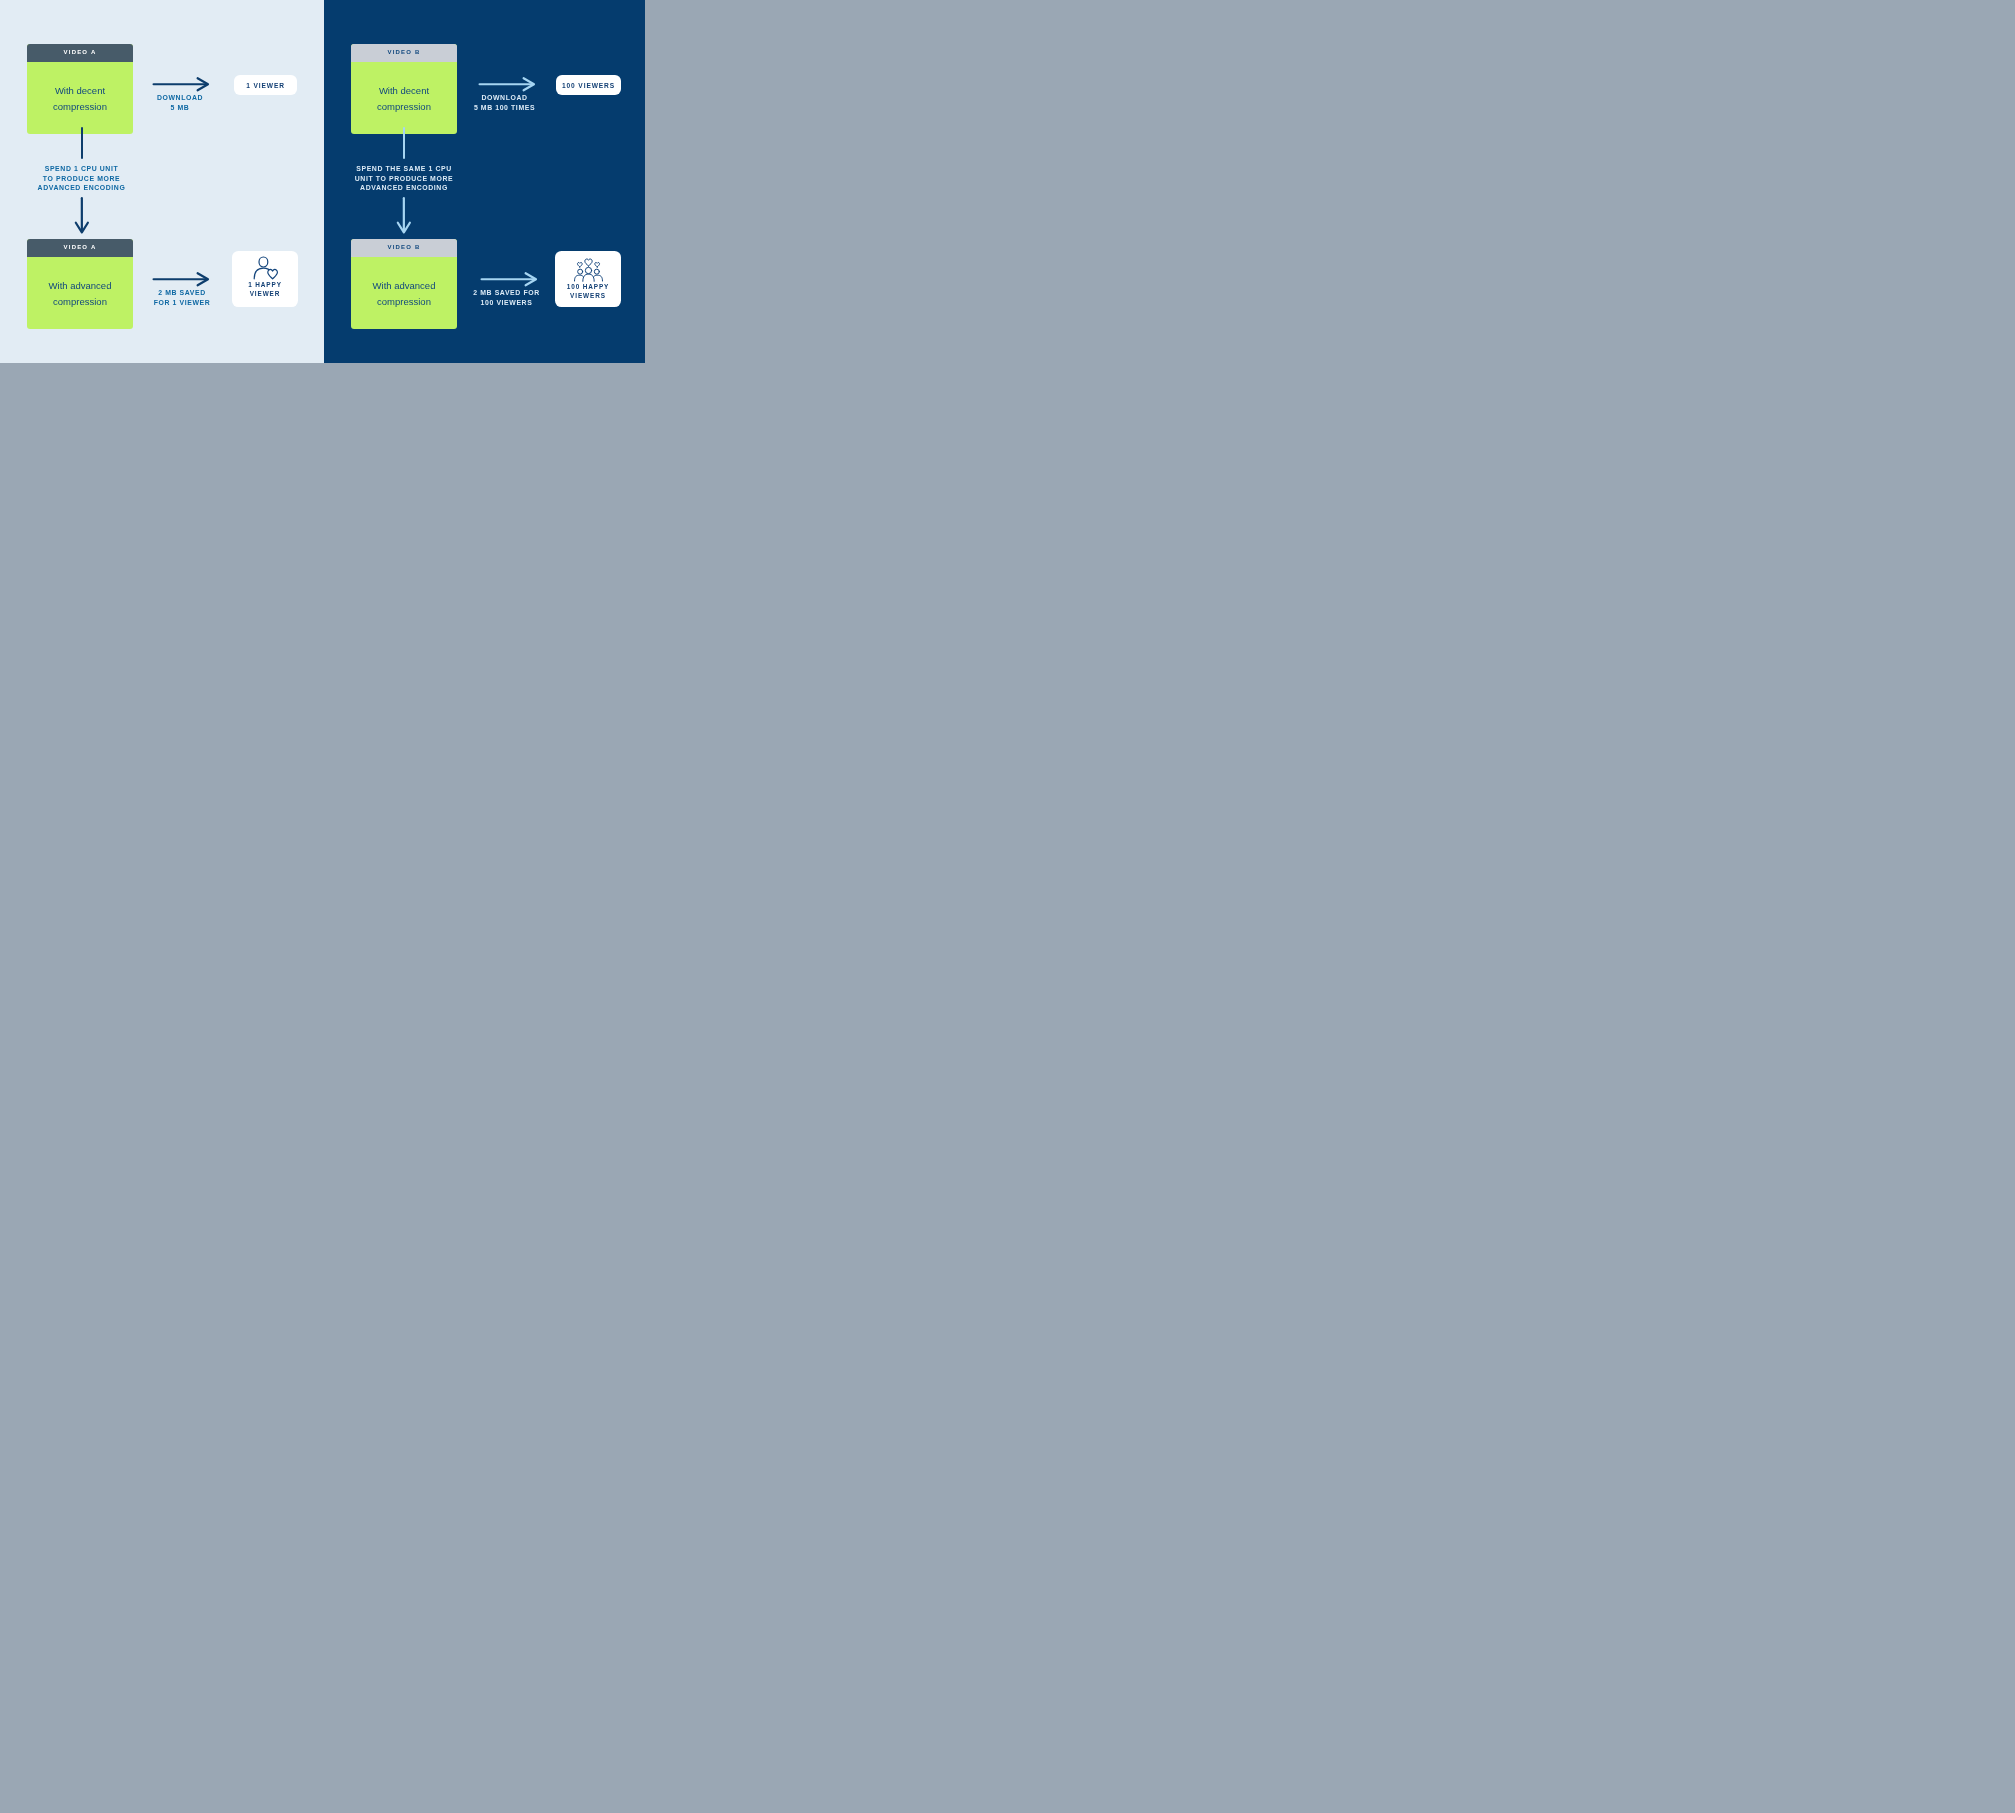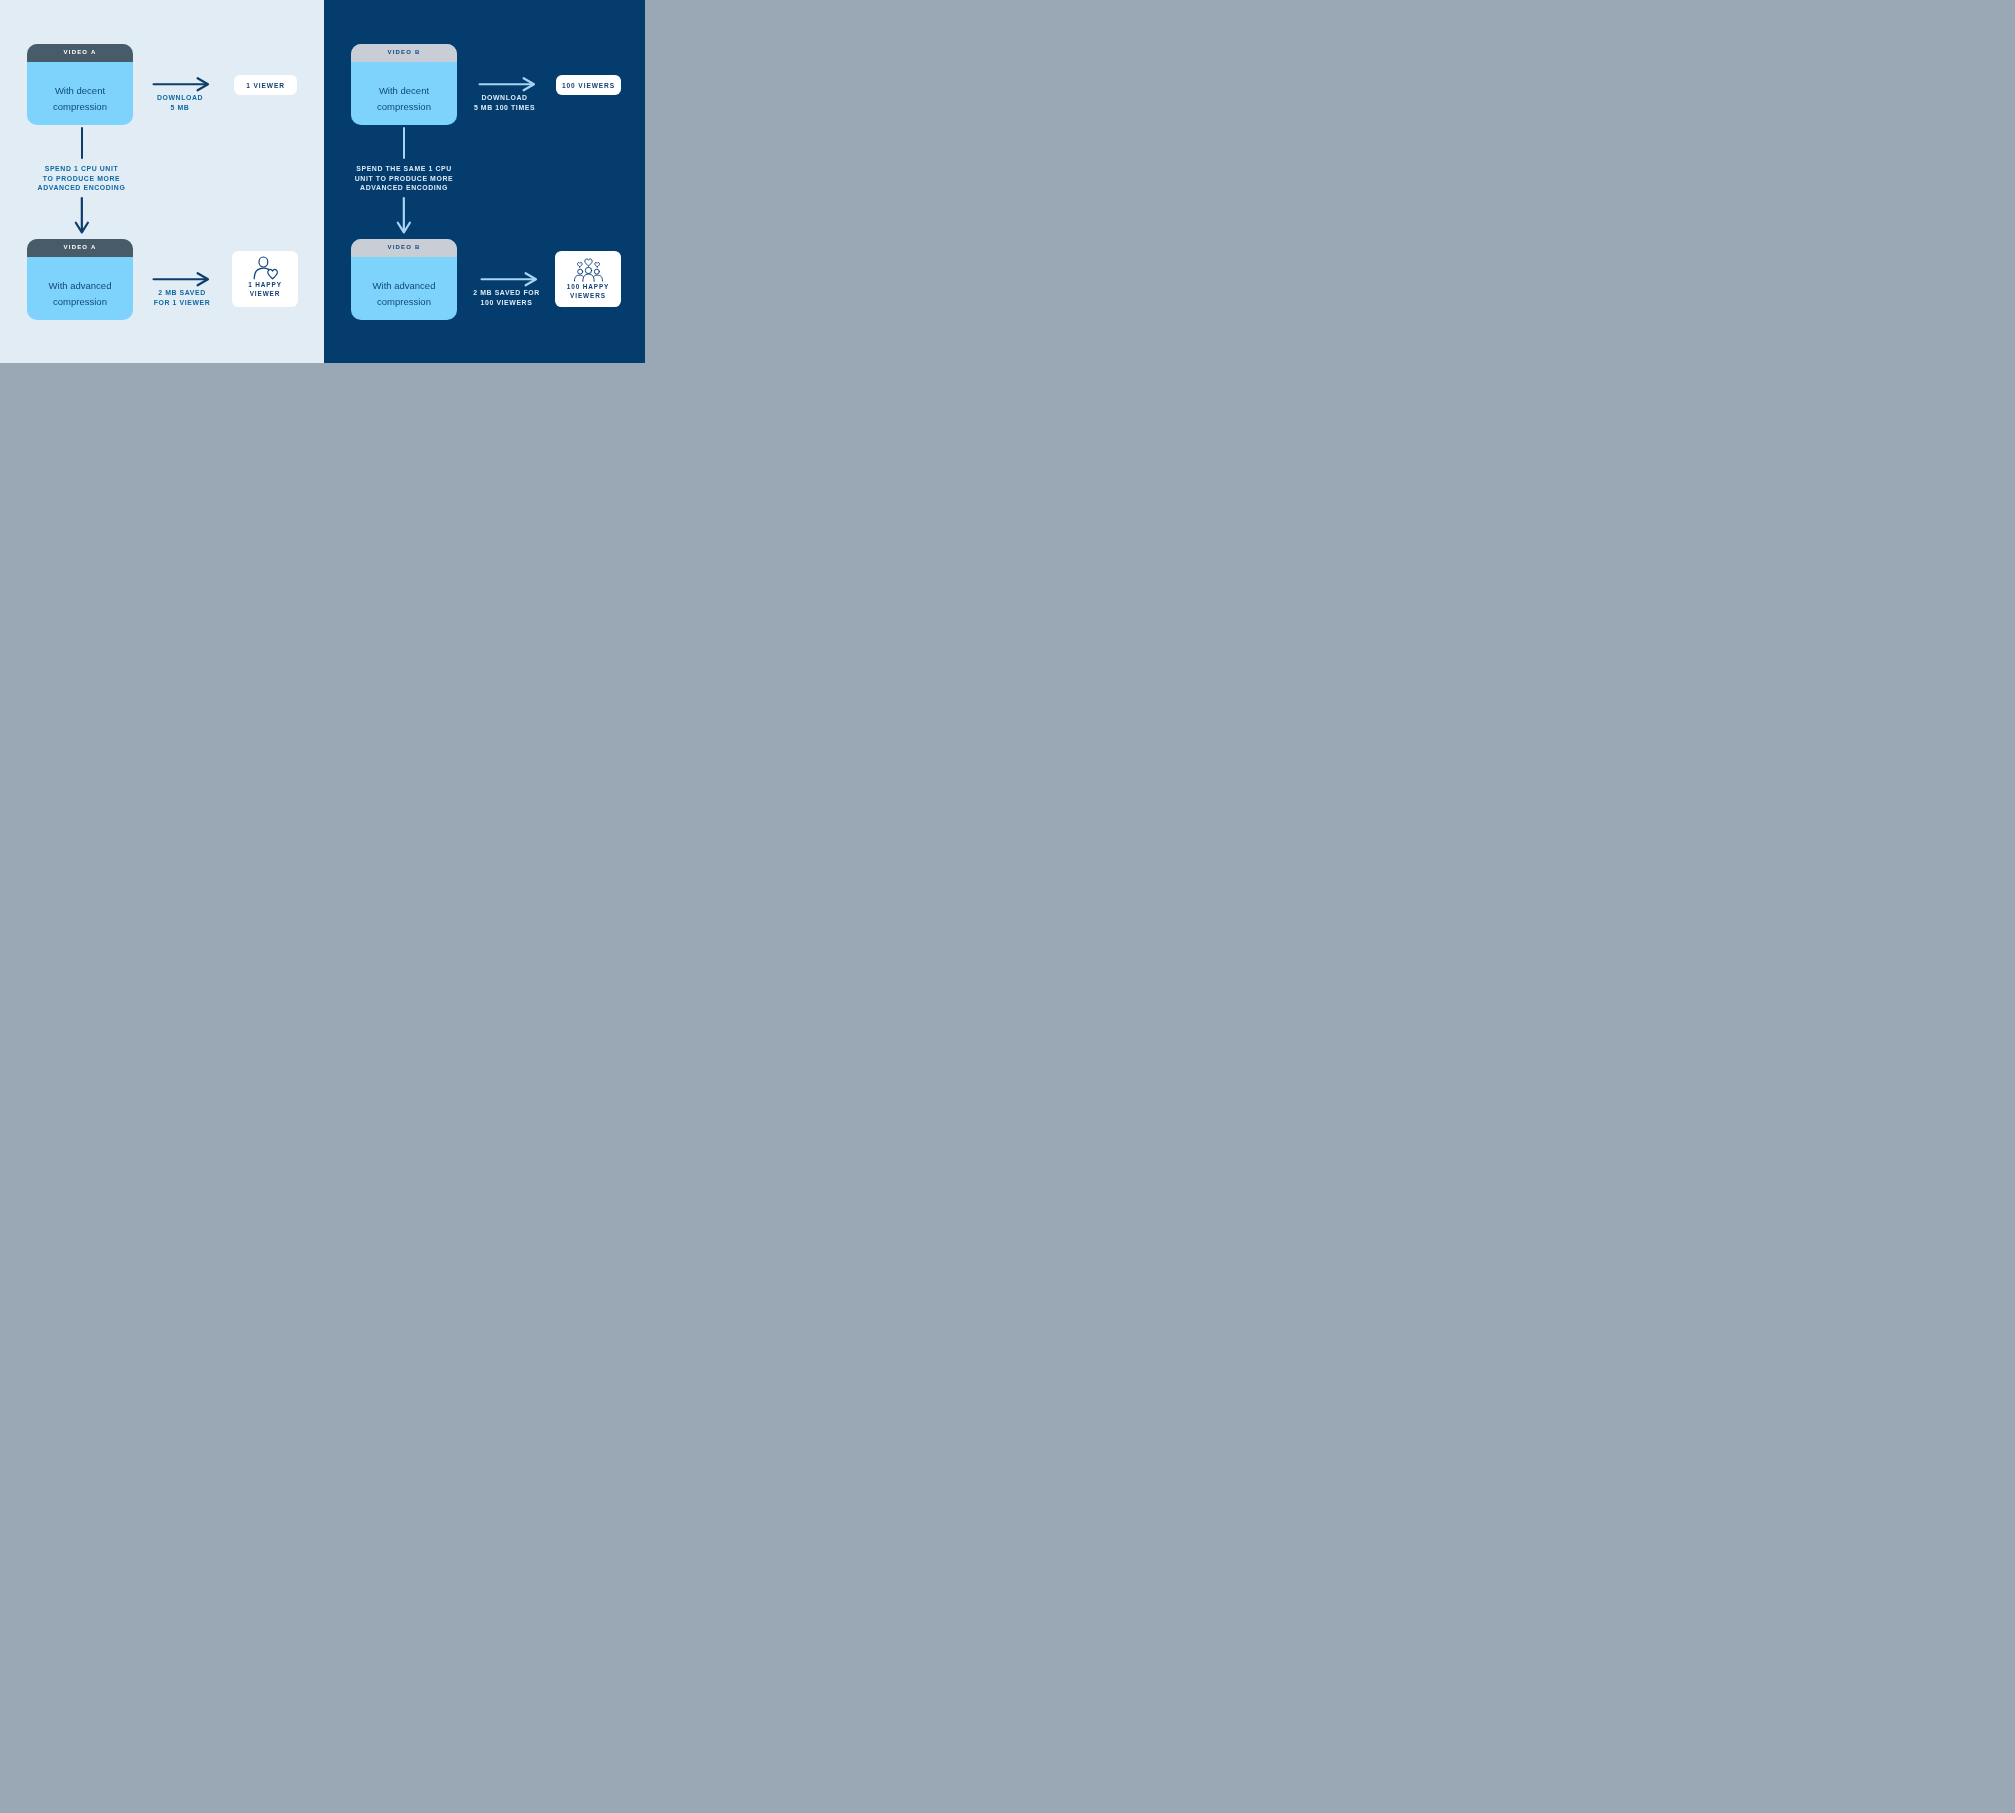--- a/index.html
+++ b/index.html
@@ -5,21 +5,21 @@
   html,body{margin:0;padding:0;background:#9aa7b4;}
   .stage{
     position:relative;width:645px;height:363px;overflow:hidden;
     font-family:"Liberation Sans", sans-serif;
     -webkit-font-smoothing:antialiased;
   }
   .bg{position:absolute;top:0;height:363px;}
   .bg-left{left:0;width:324px;background:#E2ECF4;}
   .bg-right{left:324px;width:321px;background:#053C6E;}
 
-  .card{position:absolute;width:106px;height:81px;border-radius:10px;background:#7dd3fc;overflow:hidden;}
+  .card{position:absolute;width:106px;height:90px;border-radius:3px;background:#bef264;overflow:hidden;}
   .card-header{height:17.7px;line-height:17.7px;text-align:center;font-weight:bold;font-size:6px;letter-spacing:1.2px;}
   .card-header.slate{background:#475B69;color:#ffffff;}
   .card-header.gray{background:#C9CED6;color:#11487E;}
   .card-body{position:relative;height:63px;}
   .card-title{margin-top:21px;text-align:center;font-size:9.5px;line-height:16px;color:#11487E;}
 
   .label{position:absolute;font-weight:bold;font-size:6.9px;line-height:9.7px;
     letter-spacing:0.6px;text-align:center;white-space:pre-line;}
   .label.blue{color:#0E68A3;}
   .label.light{color:#DCEBF7;}

